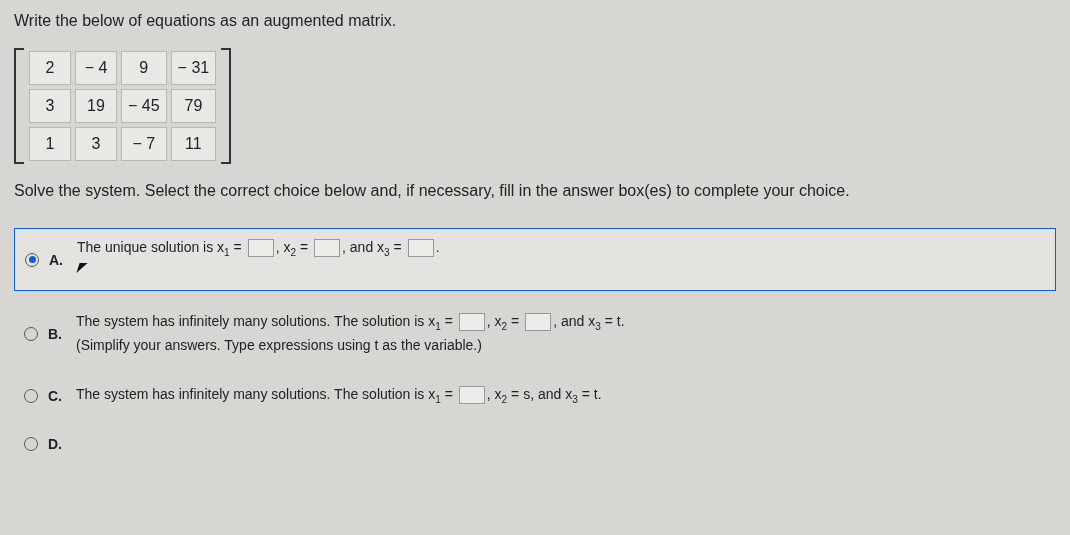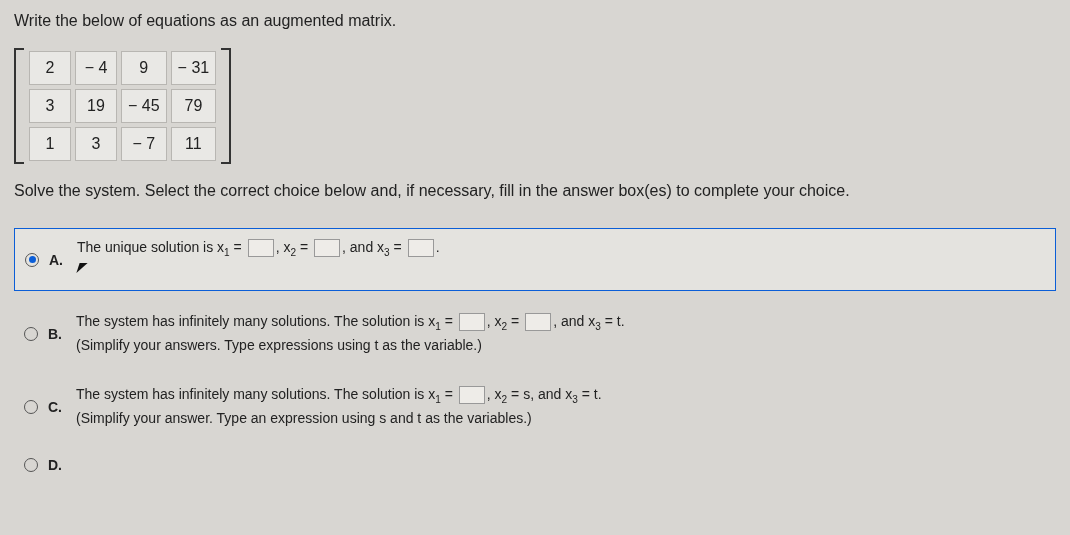--- a/index.html
+++ b/index.html
@@ -141,21 +141,20 @@
       <span>The system has infinitely many solutions. The solution is x</span><span class="sub">1</span><span> = </span><span class="ansbox"></span><span>, x</span><span class="sub">2</span><span> = </span><span class="ansbox"></span><span>, and x</span><span class="sub">3</span><span> = t.</span>
       <span class="hint">(Simplify your answers. Type expressions using t as the variable.)</span>
     </span>
   </div>
 
   <div class="choice">
     <span class="radio"></span>
     <span class="letter">C.</span>
     <span class="text">
       <span>The system has infinitely many solutions. The solution is x</span><span class="sub">1</span><span> = </span><span class="ansbox"></span><span>, x</span><span class="sub">2</span><span> = s, and x</span><span class="sub">3</span><span> = t.</span>
-      <span class="hint">(Simplify your answer. Type an expression using s and t as the variables.)</span>
     </span>
   </div>
 
   <div class="choice">
     <span class="radio"></span>
     <span class="letter">D.</span>
   </div>
 
 </div>
 

